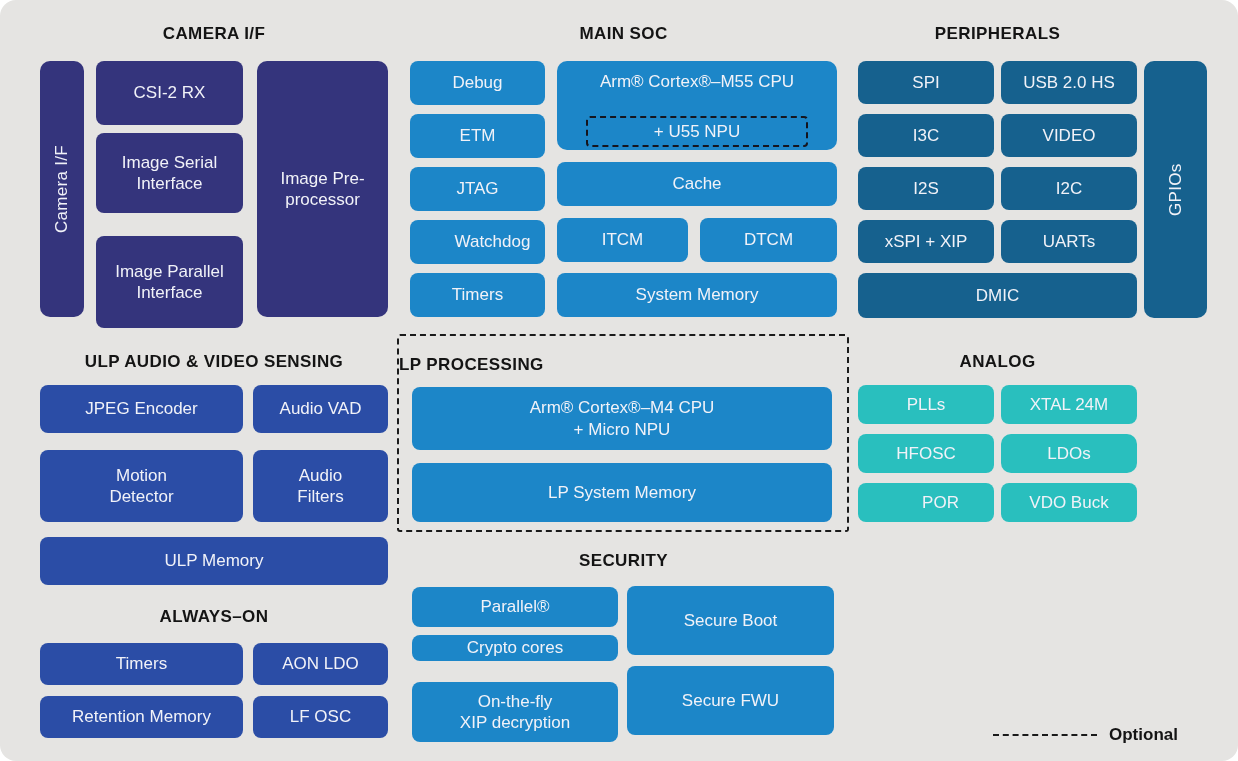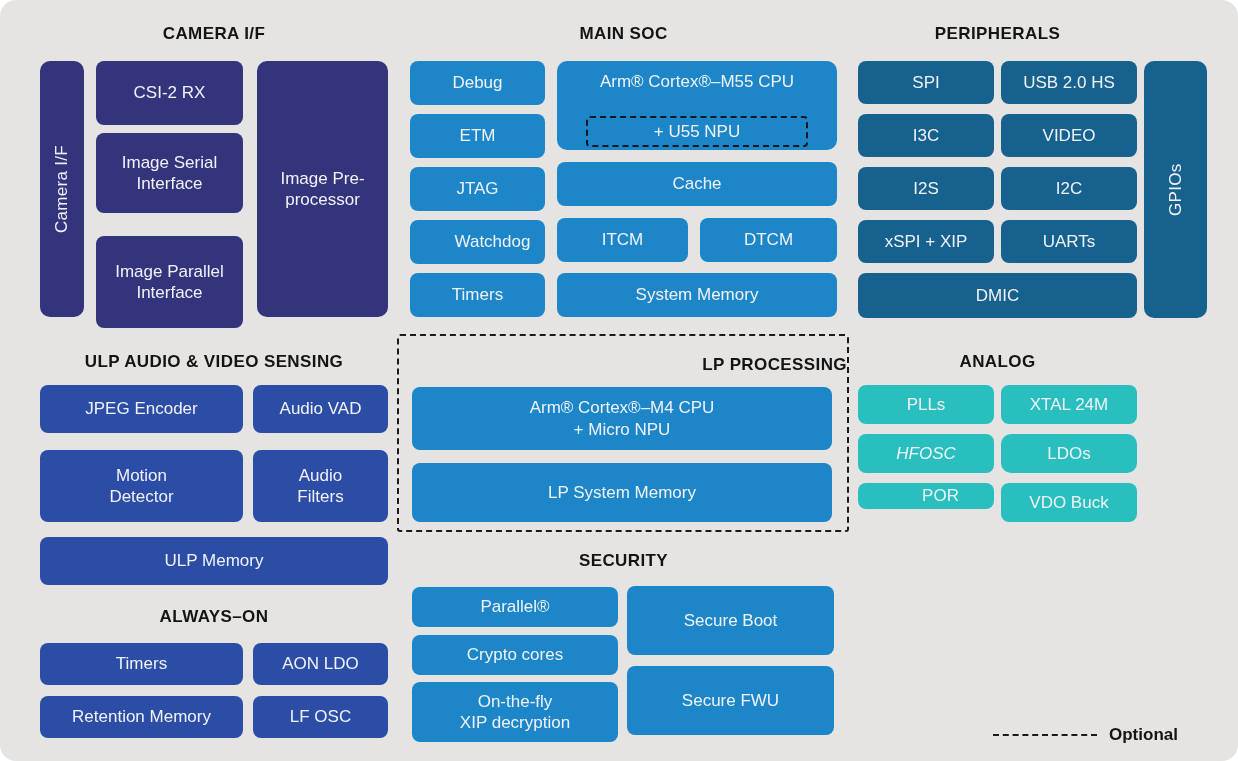--- a/index.html
+++ b/index.html
@@ -59,21 +59,21 @@
     margin-top:8px;width:222px;height:31px;
     border:2px dashed #15151D;border-radius:4px;
     display:flex;align-items:center;justify-content:center;
   }
   .lp-container{
     position:absolute;left:397px;top:334px;width:452px;height:198px;
     border:2.5px dashed #1A1A1A;border-radius:3px;
   }
   .lp-title{
     position:absolute;left:0;top:19px;width:100%;
-    text-align:right;font-size:17px;font-weight:700;
+    text-align:left;font-size:17px;font-weight:700;
     color:var(--ink);letter-spacing:.4px;
   }
   .legend{
     position:absolute;left:993px;top:723px;height:24px;
     display:flex;align-items:center;gap:12px;
   }
   .legend-line{width:104px;height:0;border-top:2.5px dashed #1A1A1A;}
   .legend-label{font-size:17px;font-weight:600;color:var(--ink);}
 </style>
 </head>
@@ -133,34 +133,34 @@
   <div class="lp-container">
     <div class="lp-title">LP PROCESSING</div>
     <div class="box blue" style="left:13px;top:51px;width:420px;height:63px;">Arm® Cortex®–M4 CPU
 + Micro NPU</div>
     <div class="box blue" style="left:13px;top:127px;width:420px;height:59px;">LP System Memory</div>
   </div>
 
   <div class="title" style="left:858px;top:352px;width:279px;">ANALOG</div>
   <div class="box teal" style="left:858px;top:385px;width:136px;height:39px;">PLLs</div>
   <div class="box teal" style="left:1001px;top:385px;width:136px;height:39px;">XTAL 24M</div>
-  <div class="box teal" style="left:858px;top:434px;width:136px;height:39px;font-style:italic;">HFOSC</div>
+  <div class="box teal" style="left:858px;top:434px;width:136px;height:39px;">HFOSC</div>
   <div class="box teal" style="left:1001px;top:434px;width:136px;height:39px;border-radius:10px;">LDOs</div>
-  <div class="box teal" style="left:858px;top:483px;width:136px;height:26px;padding-left:29px;">POR</div>
+  <div class="box teal" style="left:858px;top:483px;width:136px;height:39px;padding-left:29px;">POR</div>
   <div class="box teal" style="left:1001px;top:483px;width:136px;height:39px;">VDO Buck</div>
 
   <div class="title" style="left:40px;top:607px;width:348px;">ALWAYS–ON</div>
   <div class="box royal" style="left:40px;top:643px;width:203px;height:42px;">Timers</div>
   <div class="box royal" style="left:253px;top:643px;width:135px;height:42px;">AON LDO</div>
   <div class="box royal" style="left:40px;top:696px;width:203px;height:42px;">Retention Memory</div>
   <div class="box royal" style="left:253px;top:696px;width:135px;height:42px;">LF OSC</div>
 
   <div class="title" style="left:410px;top:551px;width:427px;">SECURITY</div>
   <div class="box blue" style="left:412px;top:587px;width:206px;height:40px;">Parallel®</div>
-  <div class="box blue" style="left:412px;top:635px;width:206px;height:40px;">Crypto cores</div>
+  <div class="box blue" style="left:412px;top:635px;width:206px;height:26px;">Crypto cores</div>
   <div class="box blue" style="left:412px;top:682px;width:206px;height:60px;">On-the-fly
 XIP decryption</div>
   <div class="box blue" style="left:627px;top:586px;width:207px;height:69px;">Secure Boot</div>
   <div class="box blue" style="left:627px;top:666px;width:207px;height:69px;">Secure FWU</div>
 
   <div class="legend">
     <div class="legend-line"></div>
     <div class="legend-label">Optional</div>
   </div>
 

